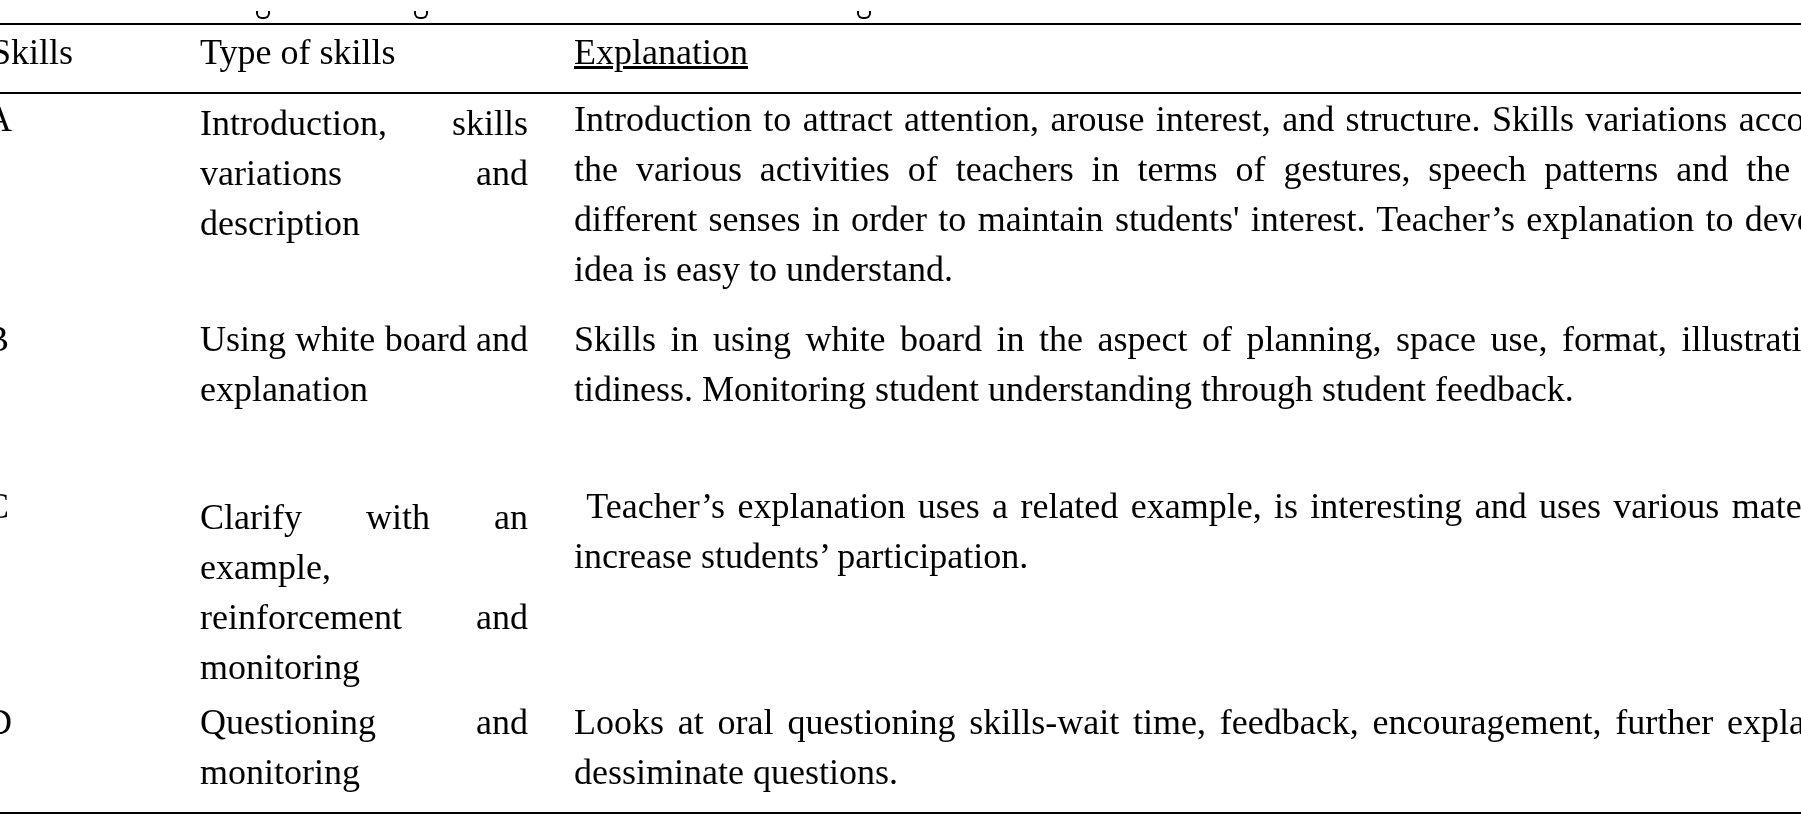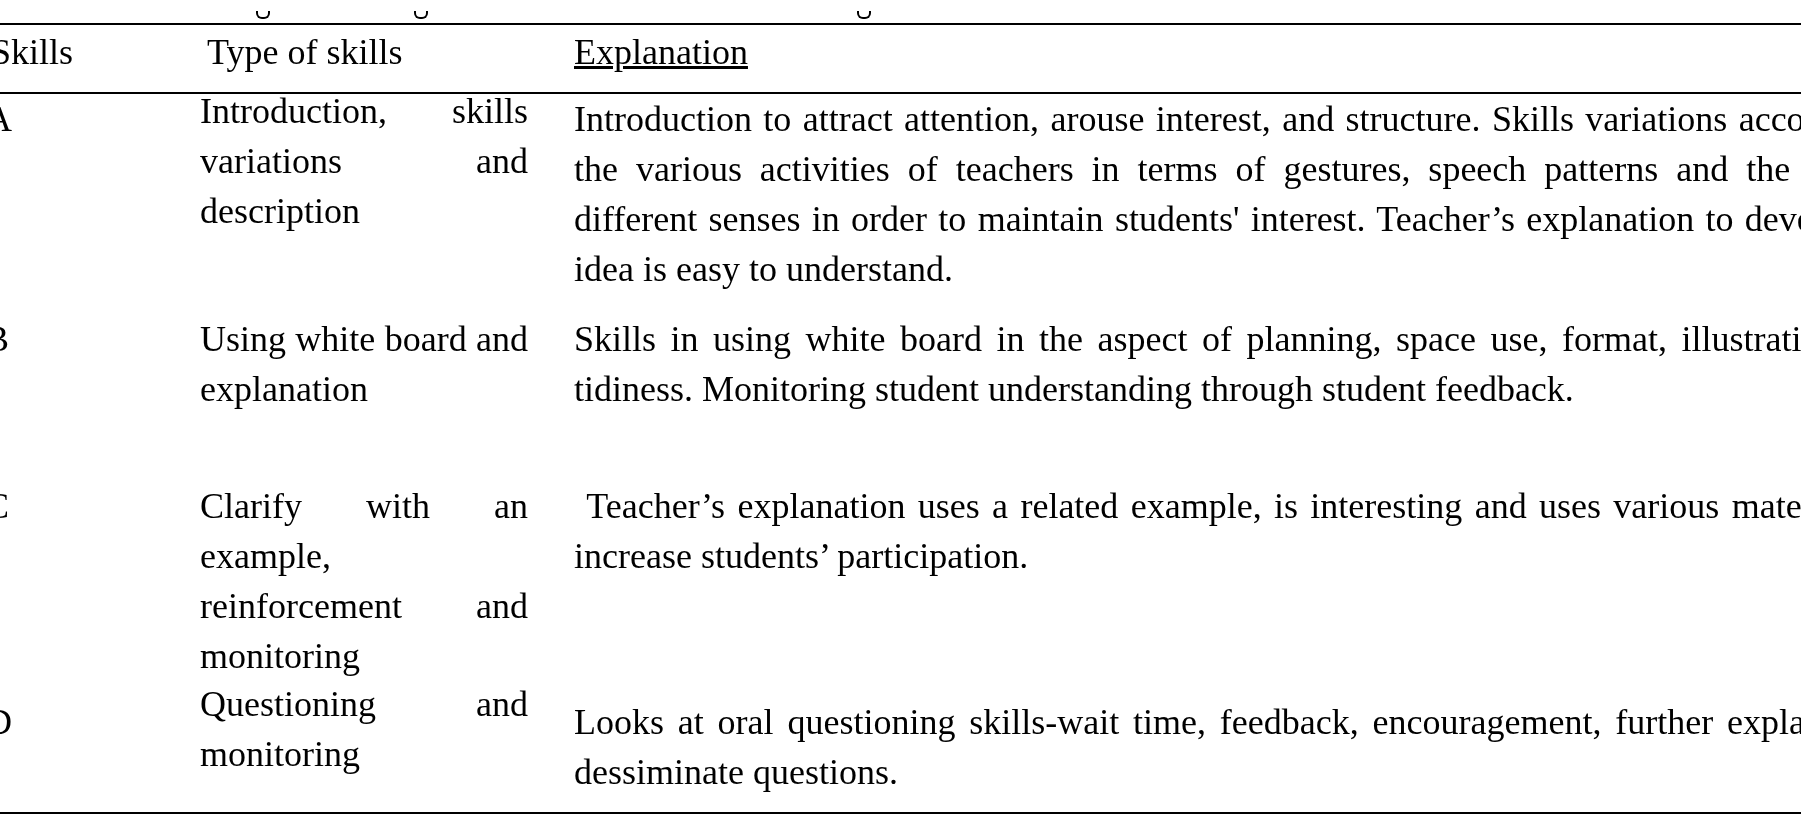--- a/index.html
+++ b/index.html
@@ -85,44 +85,44 @@
 
     <span class="gdesc" style="left:256px;"></span>
     <span class="gdesc" style="left:414px;"></span>
     <span class="gdesc" style="left:857px;"></span>
   </div>
 
   <div class="rule top"></div>
 
   <div class="header-row">
     <div class="cell col-skill" style="top:27px; left:-9px;">Skills</div>
-    <div class="cell" style="top:27px; left:207px;font-family:Liberation Serif, serif;">Type of skills</div>
+    <div class="cell" style="top:27px; left:200px;font-family:Liberation Serif, serif;">Type of skills</div>
     <div class="cell" style="top:27px; left:574px;text-decoration:underline;">Explanation</div>
   </div>
 
   <div class="rule mid"></div>
 
   <div>
     <div class="cell col-skill" style="top:94px; left:-14px;">A</div>
-    <div class="cell col-type" style="top:86px;">Introduction, skills variations and description</div>
+    <div class="cell col-type" style="top:98px;">Introduction, skills variations and description</div>
     <div class="cell col-expl" style="top:94px;">Introduction to attract attention, arouse interest, and structure. Skills variations account for the various activities of teachers in terms of gestures, speech patterns and the use of different senses in order to maintain students' interest. Teacher’s explanation to develop an idea is easy to understand.</div>
   </div>
 
   <div>
     <div class="cell col-skill" style="top:314px; left:-15px;">B</div>
     <div class="cell col-type" style="top:314px;">Using white board and explanation</div>
     <div class="cell col-expl" style="top:314px;">Skills in using white board in the aspect of planning, space use, format, illustration and tidiness. Monitoring student understanding through student feedback.</div>
   </div>
 
   <div>
     <div class="cell col-skill" style="top:481px; left:-15px;">C</div>
-    <div class="cell col-type" style="top:481px;">Clarify with an example, reinforcement and monitoring</div>
+    <div class="cell col-type" style="top:492px;">Clarify with an example, reinforcement and monitoring</div>
     <div class="cell col-expl" style="top:481px; white-space:pre-wrap;"> Teacher’s explanation uses a related example, is interesting and uses various materials to increase students’ participation.</div>
   </div>
 
   <div>
     <div class="cell col-skill" style="top:697px; left:-14px;">D</div>
-    <div class="cell col-type" style="top:679px;">Questioning and monitoring</div>
+    <div class="cell col-type" style="top:697px;">Questioning and monitoring</div>
     <div class="cell col-expl" style="top:697px;">Looks at oral questioning skills-wait time, feedback, encouragement, further explanation, dessiminate questions.</div>
   </div>
 
   <div class="rule bottom"></div>
 </div>
 
 </body></html>

